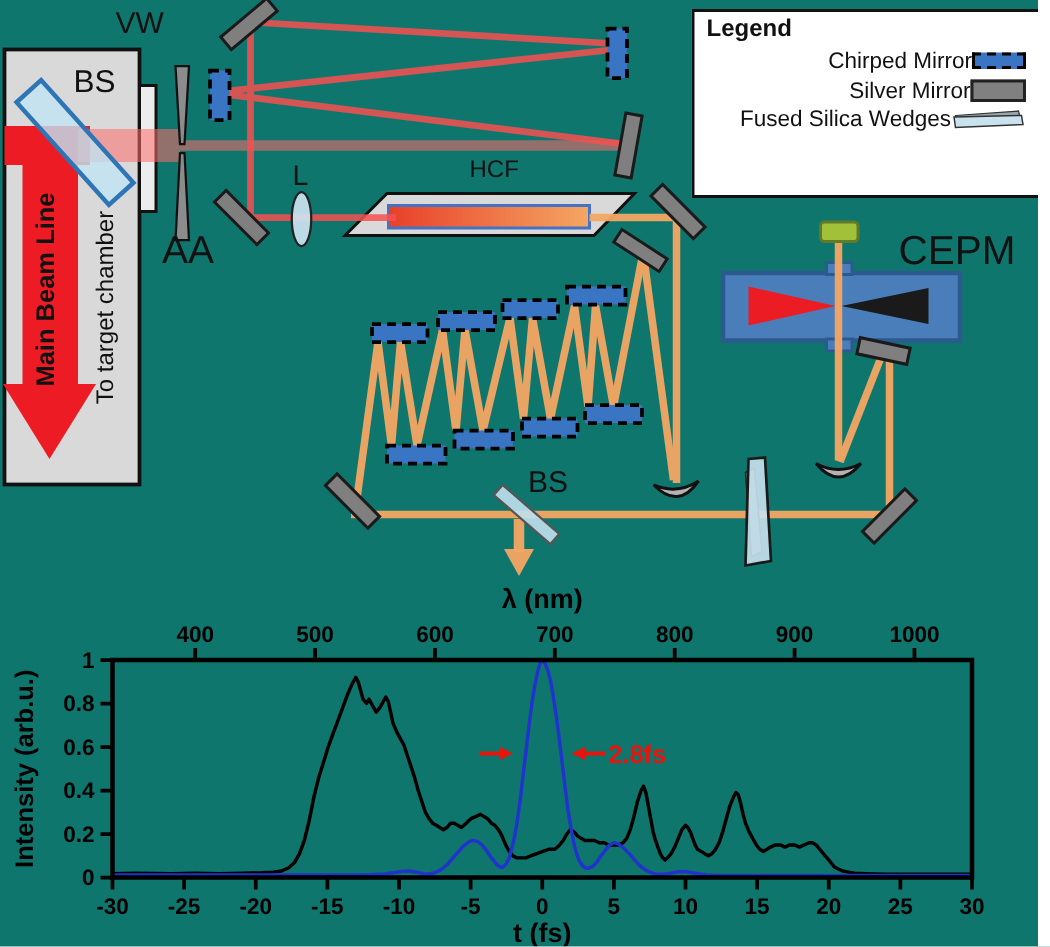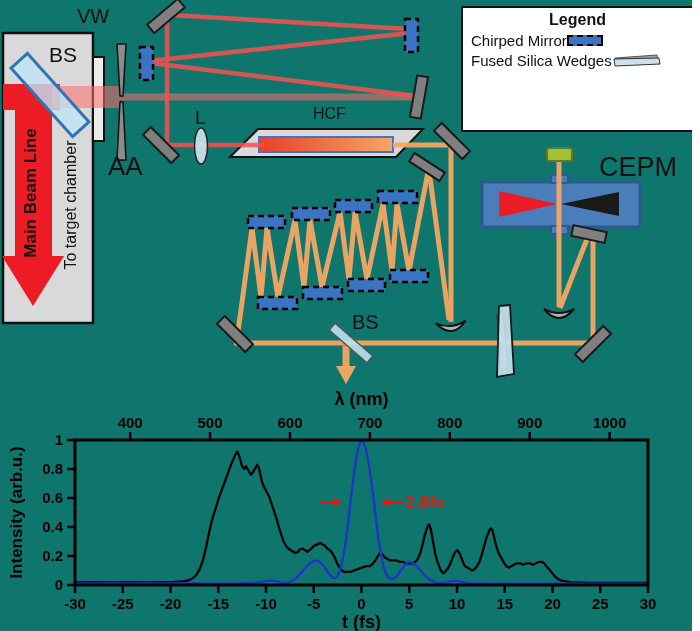--- a/index.html
+++ b/index.html
@@ -15,22 +15,22 @@
   .lbl-lens{left:195px;top:108px;font-size:19px;}
   .lbl-hcf{left:313px;top:106px;font-size:16px;}
   .lbl-cepm{left:599px;top:154px;font-size:27px;}
   .lbl-bs2{left:352px;top:312px;font-size:20px;}
   .rot{position:absolute;width:190px;height:20px;text-align:center;transform:rotate(-90deg);}
   .lbl-mbl{left:-64px;top:183px;font-size:17px;font-weight:700;}
   .lbl-ttc{left:-23px;top:195px;font-size:16px;}
   
   #legend{position:absolute;left:461px;top:6px;width:233px;height:126px;background:#fff;
           border:2.5px solid #111;box-sizing:border-box;padding:3px 8px 0 8px;}
-  #legend .title{text-align:center;font-weight:700;font-size:16px;margin-bottom:2px;}
-  .leg-row{display:flex;justify-content:flex-start;align-items:center;height:19.5px;}
+  #legend .title{font-weight:700;font-size:16px;margin-bottom:2px;}
+  .leg-row{display:flex;justify-content:flex-end;align-items:center;height:19.5px;}
   .leg-row .txt{font-size:15px;}
   .icon-chirped{width:32px;height:7px;background:#3a75c4;border:2.5px dashed #000;}
   .icon-silver{width:33px;height:11px;background:#808080;border:2px solid #222;}
   .icon-photo{width:25px;height:9px;background:#a2c139;border:2px solid #5f7a28;border-radius:2px;}
 </style>
 </head>
 <body>
 
 <div id="stage">
 
@@ -162,20 +162,24 @@
   <div class="lbl lbl-cepm">CEPM</div>
   <div class="lbl lbl-bs2">BS</div>
   <div class="rot lbl-mbl">Main Beam Line</div>
   <div class="rot lbl-ttc">To target chamber</div>
 
   <div id="legend">
     <div class="title">Legend</div>
     <div class="leg-row">
       <span class="txt">Chirped Mirror</span>
       <span class="icon-chirped"></span>
+    </div>
+    <div class="leg-row">
+      <span class="txt">Silver Mirror</span>
+      <span class="icon-silver"></span>
     </div>
     <div class="leg-row">
       <span class="txt">Fused Silica Wedges</span>
       <span>
         <svg width="50" height="13" viewBox="0 0 50 13" style="position:static;display:block">
           <polygon points="3,4 45,1 46,5 4,8" fill="#9aa7ad" stroke="#333" stroke-width="0.8"></polygon>
           <polygon points="2,5 47,4 48,10 3,12" fill="#c9e2ee" stroke="#333" stroke-width="1"></polygon>
         </svg>
       </span>
     </div>

